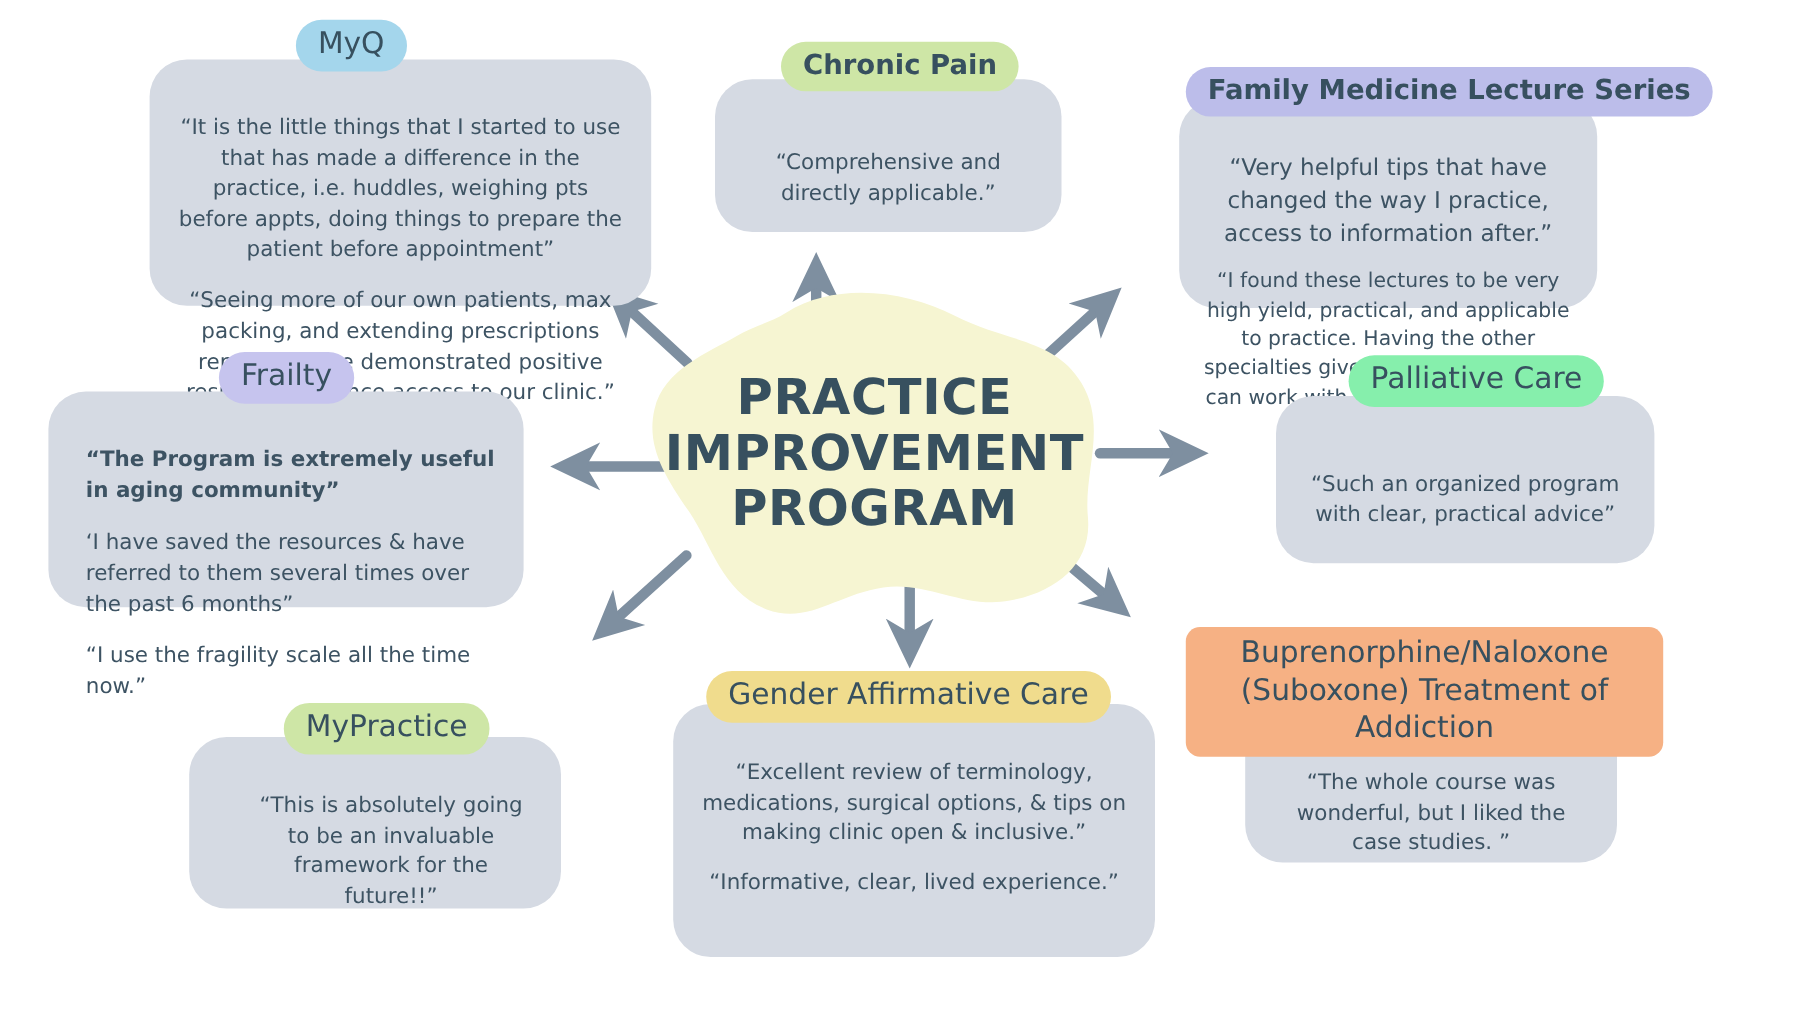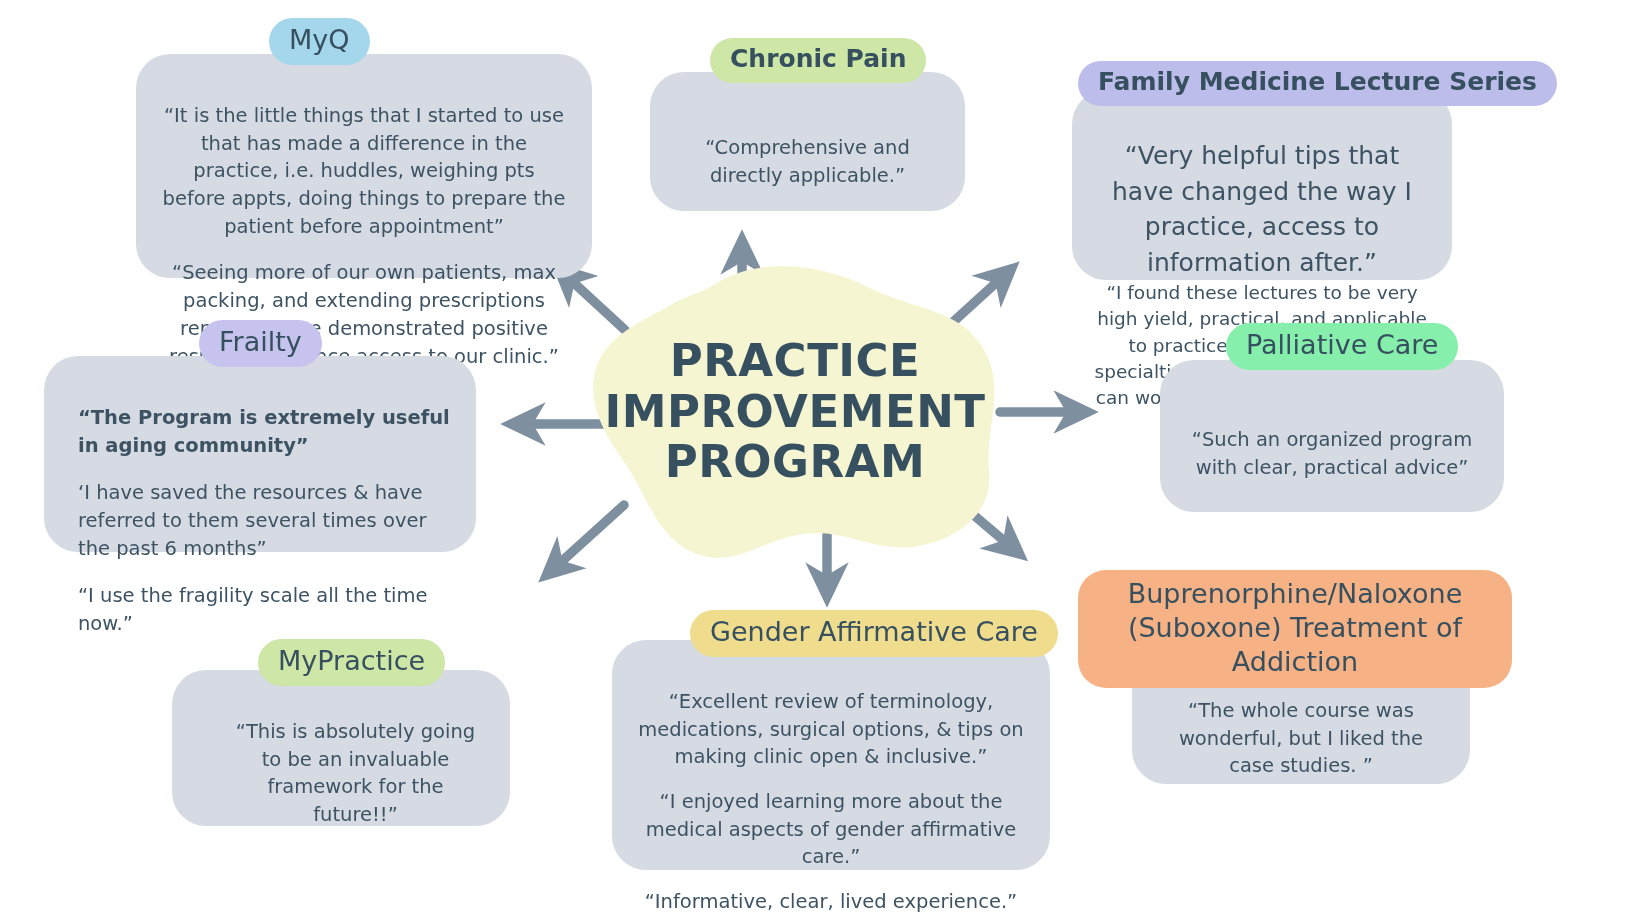--- a/index.html
+++ b/index.html
@@ -121,21 +121,21 @@
 
   <div class="node">
     <div class="card pad-top-lg" style="left:650px;top:72px;width:315px;height:139px;display:flex;align-items:flex-start;justify-content:center;">
       <p class="quote" style="margin-top:14px;">“Comprehensive and directly applicable.”</p>
     </div>
     <div class="badge bold" style="left: 710px; top: 38px; background: rgb(206, 230, 166);">Chronic Pain</div>
   </div>
 
   <div class="node">
     <div class="card pad-top-lg" style="left:1072px;top:90px;width:380px;height:190px;padding-left:22px;padding-right:22px;">
-      <p class="quote" style="font-size:25px;margin-bottom:0;">“Very helpful tips that have changed the way I practice, access to information after.”</p>
+      <p class="quote" style="font-size:21px;margin-bottom:16px;">“Very helpful tips that have changed the way I practice, access to information after.”</p>
       <p class="quote" style="font-size:18.5px;">“I found these lectures to be very high yield, practical, and applicable to practice. Having the other specialties give insight in to how we can work with them for patient care was invaluable.”</p>
     </div>
     <div class="badge bold" style="left: 1078px; top: 61px; background: rgb(188, 189, 234);">Family Medicine Lecture Series</div>
   </div>
 
   <div class="node">
     <div class="card pad-top-lg" style="left:44px;top:356px;width:432px;height:196px;padding-left:34px;padding-right:22px;">
       <p class="quote left" style="margin-bottom:20px;font-weight:bold;">“The Program is extremely useful in aging community”</p>
       <p class="quote left" style="margin-bottom:20px;">‘I have saved the resources &amp; have referred to them several times over the past 6 months”</p>
       <p class="quote left">“I use the fragility scale all the time now.”</p>
@@ -147,31 +147,30 @@
     <div class="card pad-top-lg" style="left:1160px;top:360px;width:344px;height:152px;display:flex;align-items:flex-start;justify-content:center;">
       <p class="quote" style="margin-top:18px;">“Such an organized program with clear, practical advice”</p>
     </div>
     <div class="badge" style="left: 1226px; top: 323px; background: #86efac;">Palliative Care</div>
   </div>
 
   <div class="node">
     <div class="card" style="left:1132px;top:645px;width:338px;height:139px;padding-top:46px;display:flex;align-items:flex-start;justify-content:center;">
       <p class="quote" style="margin-top:6px;">“The whole course was wonderful, but I liked the case studies. ”</p>
     </div>
-    <div class="badge two-line" style="left: 1078px; top: 570px; width: 434px; box-sizing: border-box; background: rgb(246, 177, 132);">Buprenorphine/Naloxone (Suboxone) Treatment of Addiction</div>
+    <div class="badge two-line" style="left: 1078px; top: 570px; width: 434px; box-sizing: border-box; background: rgb(246, 177, 132); border-radius: 13px;">Buprenorphine/Naloxone (Suboxone) Treatment of Addiction</div>
   </div>
 
   <div class="node">
     <div class="card pad-top-lg" style="left:612px;top:640px;width:438px;height:230px;padding-left:20px;padding-right:20px;">
       <p class="quote" style="margin-bottom:17px;">“Excellent review of terminology, medications, surgical options, &amp; tips on making clinic open &amp; inclusive.”</p>
-      <p class="quote" style="margin-bottom:17px;">“I enjoyed learning more about the medical aspects of gender affirmative care.”</p>
       <p class="quote" style="margin-bottom:17px;">“Informative, clear, lived experience.”</p>
 
     </div>
-    <div class="badge" style="left: 690px; top: 610px; background: rgb(240, 220, 141);">Gender Affirmative Care</div>
+    <div class="badge" style="left: 642px; top: 610px; background: rgb(240, 220, 141);">Gender Affirmative Care</div>
   </div>
 
   <div class="node">
     <div class="card pad-top-lg" style="left:172px;top:670px;width:338px;height:156px;">
       <p class="quote" style="margin-bottom:16px;margin-left:29px;">“This is absolutely going to be an invaluable framework for the future!!”</p>
     </div>
     <div class="badge" style="left: 258px; top: 639px; background: rgb(206, 230, 166);">MyPractice</div>
   </div>
 
 </div>

